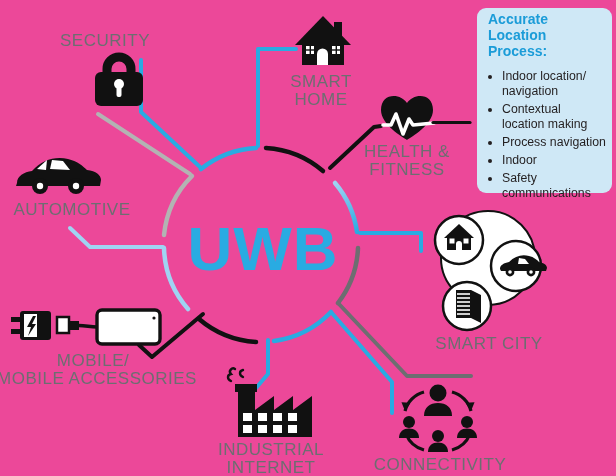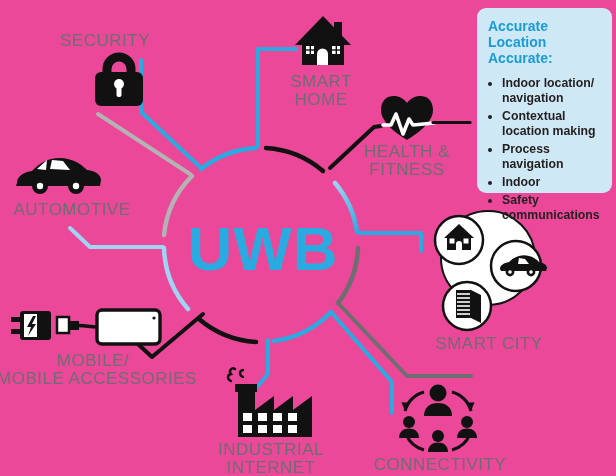--- a/index.html
+++ b/index.html
@@ -2,24 +2,24 @@
 <html><head>
 <meta charset="utf-8">
 <style>
   html,body{margin:0;padding:0;background:#ffffff;}
   body{font-family:"Liberation Sans",sans-serif;}
   .stage{position:relative;width:616px;height:476px;background:#ec4899;overflow:hidden;}
   svg{position:absolute;left:0;top:0;}
   .node-label{fill:#6d6e71;font-family:"Liberation Sans",sans-serif;font-size:17px;letter-spacing:.5px;}
   .uwb-label{fill:#29abe2;font-family:"Liberation Sans",sans-serif;font-size:62px;font-weight:bold;letter-spacing:1px;}
   .info-box{position:absolute;left:477px;top:8px;width:135px;height:185px;background:#cfe8f6;
-            border-radius:9px;box-sizing:border-box;padding:11px 6px 0 11px;}
+            border-radius:9px;box-sizing:border-box;padding:4px 6px 0 11px;}
   .info-title{color:#1b9cd8;font-weight:bold;font-size:14px;line-height:1.14;margin:0;}
   .info-list{margin:9px 0 0 0;padding:0 0 0 14px;list-style:disc;}
-  .info-list li{color:#231f20;font-weight:bold;font-size:12.3px;line-height:1.22;margin:0 0 3px 0;}
+  .info-list li{color:#231f20;font-weight:normal;font-size:12.3px;line-height:1.22;margin:0 0 3px 0;}
 </style>
 </head>
 <body>
 
 <div class="stage">
 <svg width="616" height="476" viewBox="0 0 616 476">
   <defs>
     <linearGradient id="arcGrad" gradientUnits="userSpaceOnUse" x1="335" y1="183" x2="357" y2="232">
       <stop offset="0" stop-color="#9fd4f3"></stop>
           <stop offset="1" stop-color="#29abe2"></stop>
@@ -177,21 +177,21 @@
   <text class="node-label" x="271" y="473" text-anchor="middle">INTERNET</text>
   <text class="node-label" x="93" y="366" text-anchor="middle">MOBILE/</text>
   <text class="node-label" x="97" y="384" text-anchor="middle">MOBILE ACCESSORIES</text>
 
   <text class="uwb-label" x="263" y="270" text-anchor="middle">UWB</text>
 </svg>
 
 <div class="info-box">
   <p class="info-title">
     <span>Accurate Location</span><br>
-    <span>Accurate:</span>
+    <span>Process:</span>
   </p>
   <ul class="info-list">
     <li>Indoor location/ navigation</li>
     <li>Contextual location making</li>
     <li>Process navigation</li>
     <li>Indoor</li>
     <li>Safety communications</li>
   </ul>
 </div>
 </div>

